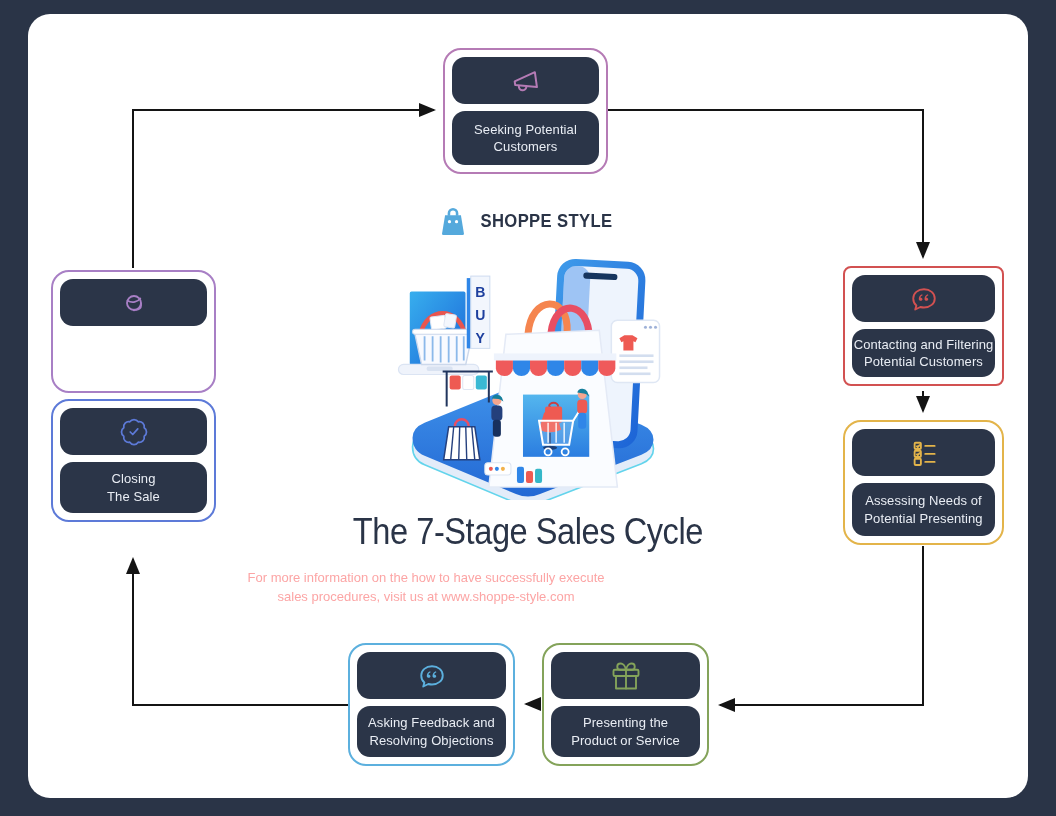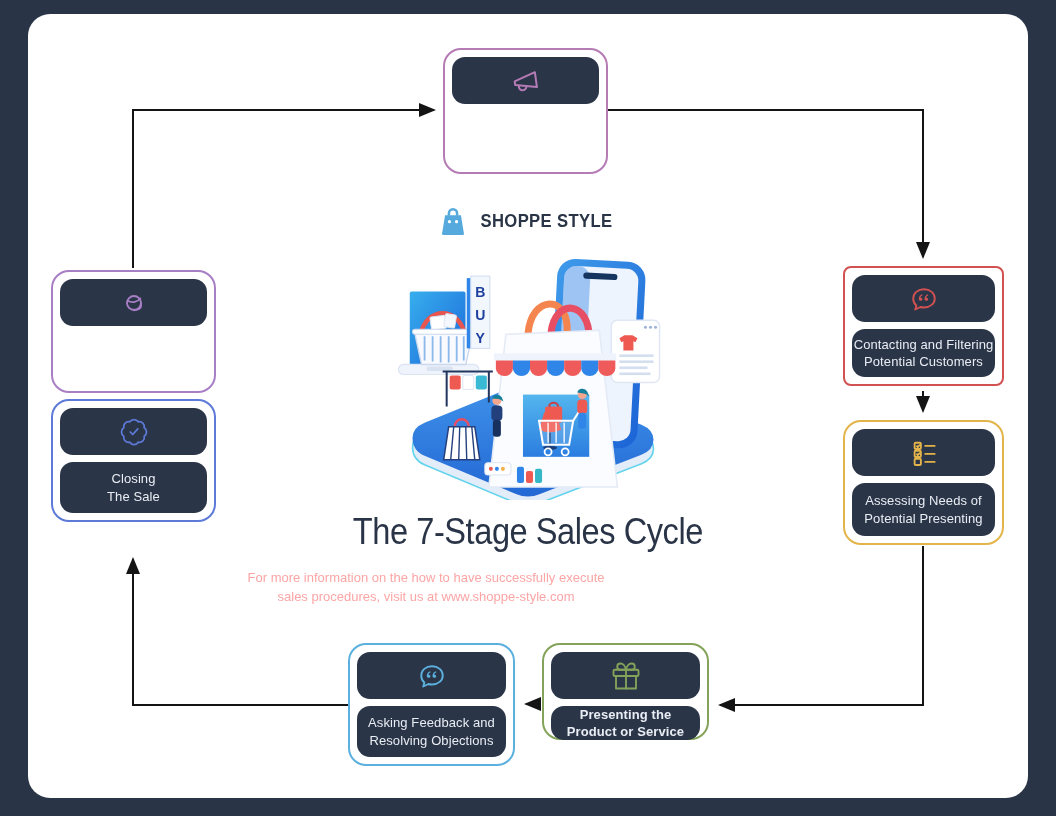--- a/index.html
+++ b/index.html
@@ -206,20 +206,24 @@
 
 <div class="stage" style="left: 443px; top: 48px; width: 165px; height: 126px; border-color: rgb(181, 123, 181);">
   <div class="tile icon-tile">
     <span class="icon" style="color: rgb(181, 123, 181);">
       <svg width="30" height="30" viewBox="0 0 24 24" fill="none" stroke="currentColor" stroke-width="1.6" stroke-linecap="round" stroke-linejoin="round" transform="rotate(-8)">
         <path d="M3 11l17-5v12L3 14v-3z"></path>
           <path d="M11.6 16.8a3 3 0 1 1-5.8-1.6"></path>
       </svg>
     </span>
   </div>
+  <div class="tile label-tile">
+    <span>Seeking Potential
+Customers</span>
+  </div>
 </div>
 
 <div class="stage" style="left: 843px; top: 266px; width: 161px; height: 120px; border-color: rgb(210, 81, 81); border-radius: 8px;">
   <div class="tile icon-tile">
     <span class="icon" style="color: rgb(210, 81, 81);">
       <svg width="30" height="30" viewBox="0 0 24 24" fill="none" stroke="currentColor" stroke-width="1.5">
         <path d="M12 4.2c4.9 0 8.6 3.2 8.6 7.3s-3.7 7.3-8.6 7.3c-1 0-2-.13-2.9-.38L5 20.4l.9-3.2c-1.5-1.3-2.5-3.3-2.5-5.7 0-4.1 3.7-7.3 8.6-7.3z" stroke-linejoin="round"></path>
         <path d="M9.4 13.4c-.9 0-1.6-.6-1.6-1.5 0-1.8 1-3.1 2.7-3.8l.4.9c-1 .4-1.6 1-1.7 1.9.9 0 1.6.5 1.6 1.3 0 .7-.6 1.2-1.4 1.2z" fill="currentColor" stroke="none"></path>
         <path d="M14 13.4c-.9 0-1.6-.6-1.6-1.5 0-1.8 1-3.1 2.7-3.8l.4.9c-1 .4-1.6 1-1.7 1.9.9 0 1.6.5 1.6 1.3 0 .7-.6 1.2-1.4 1.2z" fill="currentColor" stroke="none"></path>
       </svg>
@@ -243,21 +247,21 @@
         <path d="M13 6.3 H20.5 M13 12.7 H20.5 M13 19.1 H20.5" stroke-linecap="round"></path>
       </svg>
     </span>
   </div>
   <div class="tile label-tile">
     <span>Assessing Needs of
 Potential Presenting</span>
   </div>
 </div>
 
-<div class="stage" style="left: 542px; top: 643px; width: 167px; height: 97px; border-color: rgb(132, 163, 90); font-weight: bold;">
+<div class="stage" style="left: 542px; top: 643px; width: 167px; height: 123px; border-color: rgb(132, 163, 90);">
   <div class="tile icon-tile">
     <span class="icon" style="color: rgb(132, 163, 90);">
       <svg width="30" height="30" viewBox="0 0 24 24" fill="none" stroke="currentColor" stroke-width="1.5" stroke-linecap="round" stroke-linejoin="round">
         <path d="M20 12v10H4V12"></path>
           <rect x="2" y="7" width="20" height="5" rx="1"></rect>
           <path d="M12 22V7"></path>
         <path d="M12 7H7.5a2.5 2.5 0 0 1 0-5C11 2 12 7 12 7z"></path>
           <path d="M12 7h4.5a2.5 2.5 0 0 0 0-5C13 2 12 7 12 7z"></path>
       </svg>
     </span>

